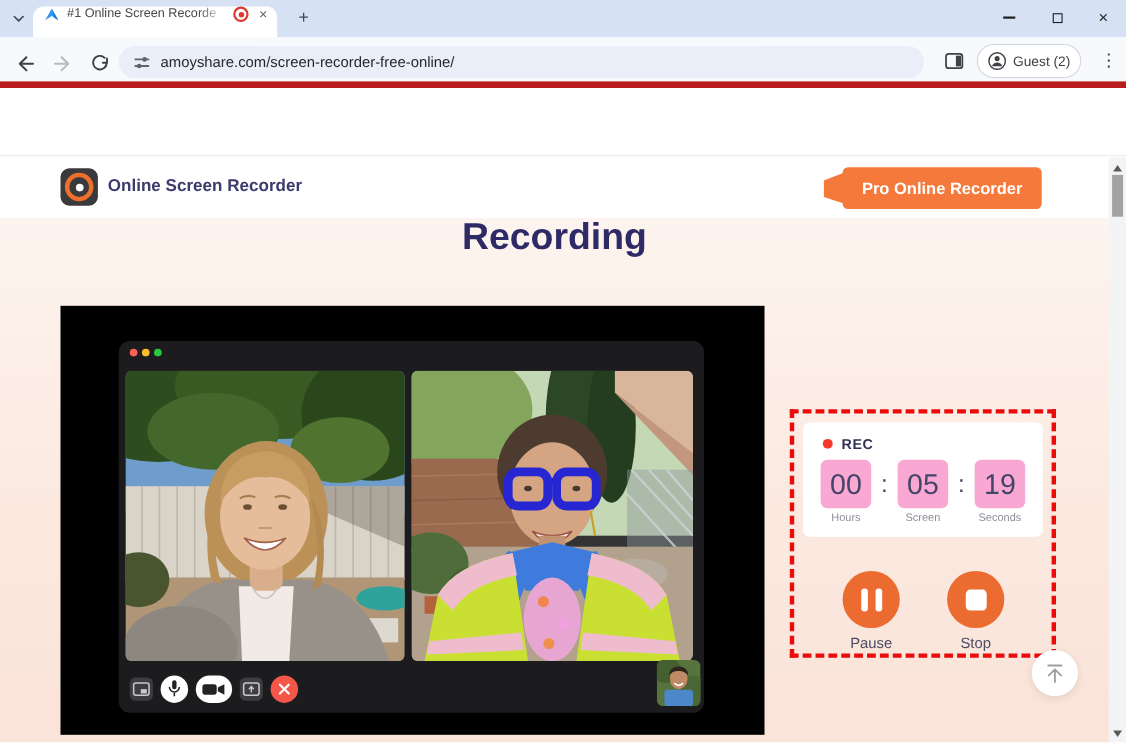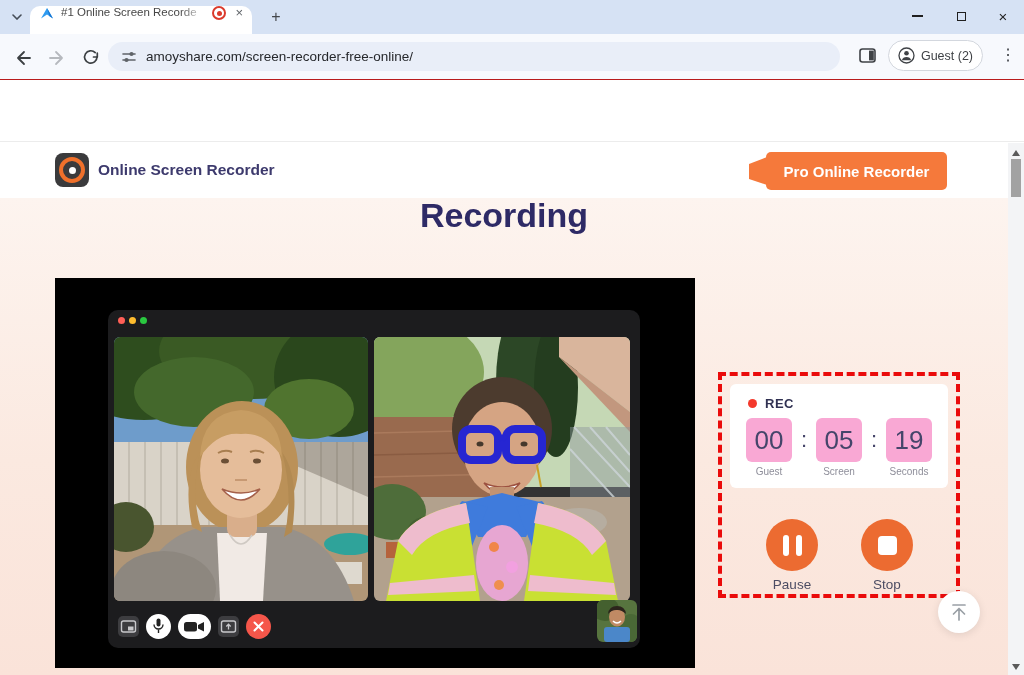--- a/index.html
+++ b/index.html
@@ -20,21 +20,21 @@
   .rec-badge i{width:5px;height:5px;background:#db3a2c;border-radius:50%;}
   .tab-close{margin-left:9px;font-size:13px;color:#5f6368;line-height:1;cursor:pointer;}
   .newtab{position:absolute;left:266px;top:7px;width:20px;height:20px;text-align:center;
     font-size:16px;line-height:20px;color:#44474b;cursor:pointer;}
   .winbtn{position:absolute;top:0;width:30px;height:32px;display:flex;align-items:center;
     justify-content:center;cursor:pointer;color:#1f1f1f;}
   .win-min{right:92px;} .win-max{right:48px;} .win-close{right:6px;font-size:15px;}
   .win-min i{display:block;width:11px;height:1.5px;background:#1f1f1f;}
   .win-max i{display:block;width:9px;height:9px;border:1.5px solid #1f1f1f;box-sizing:border-box;}
   .toolbar{position:absolute;top:34px;left:0;width:1024px;height:46px;background:#f7f9fd;
-    border-bottom:1px solid #b91c1c;box-sizing:border-box;}
+    border-bottom:6px solid #b91c1c;box-sizing:border-box;}
   .navbtn{position:absolute;top:13px;width:22px;height:22px;cursor:pointer;}
   .omnibox{position:absolute;left:108px;top:8px;width:732px;height:29px;background:#e9eef8;
     border-radius:15px;display:flex;align-items:center;padding-left:14px;box-sizing:border-box;cursor:text;}
   .url{font-size:13.5px;color:#26282c;margin-left:10px;}
   .sidepanel{position:absolute;left:859px;top:14px;cursor:pointer;}
   .guest{position:absolute;left:888px;top:6px;width:95px;height:31px;border:1px solid #d3d7de;
     border-radius:16px;background:#fff;display:flex;align-items:center;justify-content:center;
     gap:6px;box-sizing:border-box;cursor:pointer;}
   .guest span{font-size:12.5px;color:#3f4246;}
   .menu-dots{position:absolute;left:999px;top:11px;font-size:16px;color:#3f4246;cursor:pointer;width:18px;text-align:center;}
@@ -340,21 +340,21 @@
           <div class="rec-label">REC</div>
         </div>
         <div class="timer-row">
           <div class="t-box">00</div>
           <div class="t-colon">:</div>
           <div class="t-box">05</div>
           <div class="t-colon">:</div>
           <div class="t-box">19</div>
         </div>
         <div class="timer-labels">
-          <div class="t-lbl">Guest</div>
+          <div class="t-lbl">Hours</div>
           <div class="t-sp"></div>
           <div class="t-lbl">Screen</div>
           <div class="t-sp"></div>
           <div class="t-lbl">Seconds</div>
         </div>
       </div>
       <div class="ctl-big btn-pause">
         <div class="pause-bar"></div>
         <div class="pause-bar"></div>
       </div>

